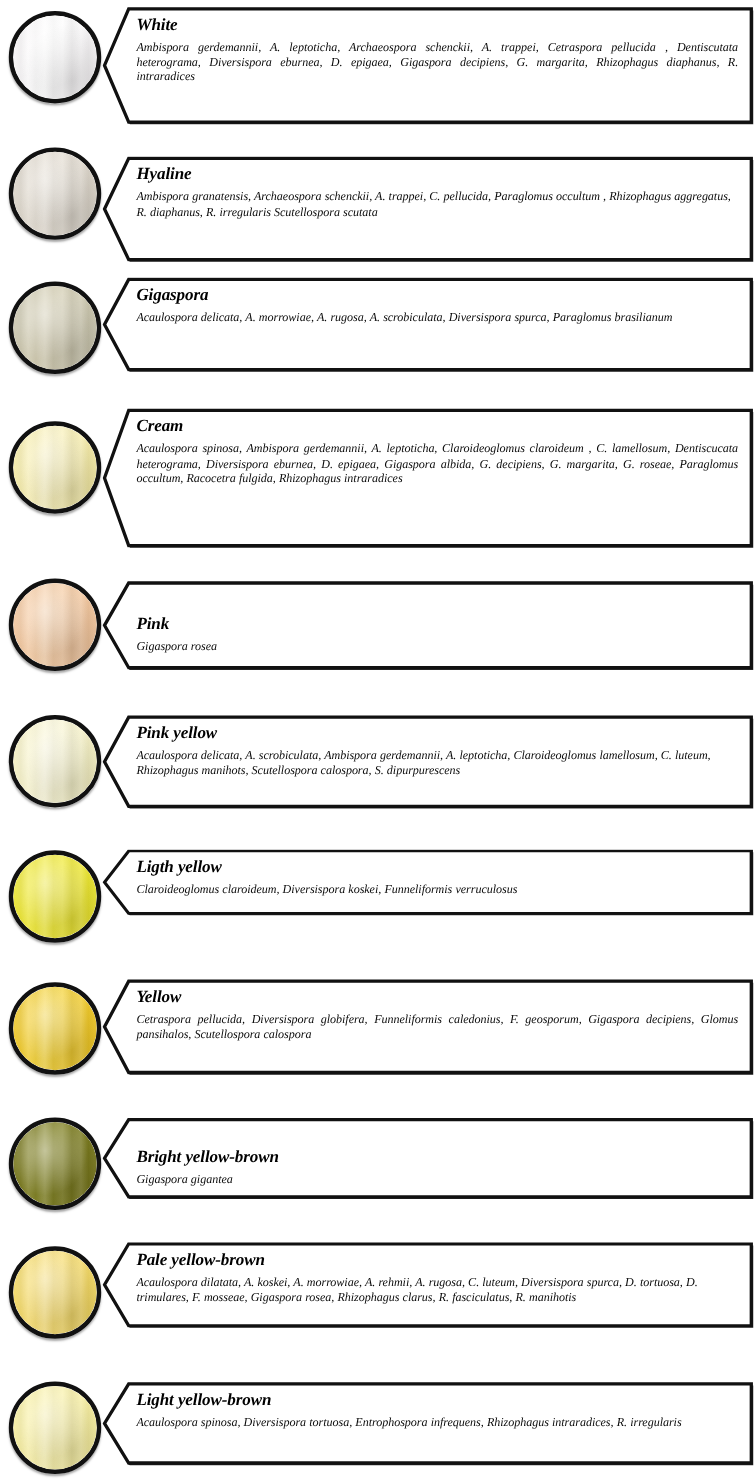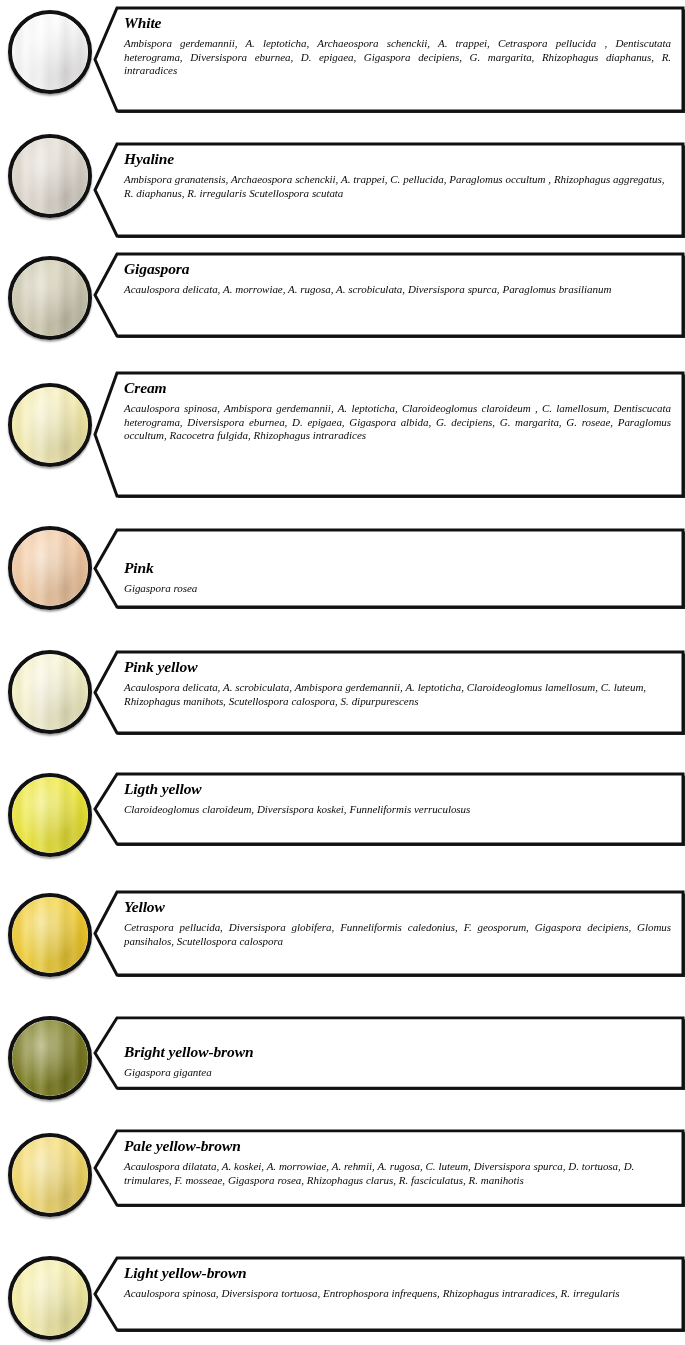--- a/index.html
+++ b/index.html
@@ -228,21 +228,21 @@
         <div class="species-list nojustify">Acaulospora delicata, A. scrobiculata, Ambispora gerdemannii, A. leptoticha, Claroideoglomus lamellosum, C. luteum, Rhizophagus manihots, Scutellospora calospora, S. dipurpurescens</div>
       </div>
     </div>
     <div class="swatch-wrap" style="top: 650px;">
       <div class="swatch-circle">
         <div class="swatch-fill" style="background: linear-gradient(100deg, rgb(245, 240, 189) 0%, rgb(251, 248, 220) 42%, rgb(245, 240, 189) 100%);"></div>
         <div class="swatch-tex"></div>
         <div class="swatch-sheen"></div>
       </div>
     </div>
-    <div class="callout" style="top: 772px; height: 74px;">
+    <div class="callout" style="top: 772px; height: 60px;">
       <svg class="callout-svg" viewBox="0 0 592 74" preserveAspectRatio="none">
         <polygon points="24,2 590,2 590,72 24,72 2,37" fill="#1a1a1a" stroke="#1a1a1a" stroke-width="3" transform="translate(3,3)" opacity="0.92"></polygon>
         <polygon points="24,2 590,2 590,72 24,72 2,37" fill="#ffffff" stroke="#111111" stroke-width="3" stroke-linejoin="miter"></polygon>
       </svg>
       <div class="callout-body">
         <div class="color-name">Ligth yellow</div>
         <div class="species-list">Claroideoglomus claroideum, Diversispora koskei, Funneliformis verruculosus</div>
       </div>
     </div>
     <div class="swatch-wrap" style="top: 773px;">

